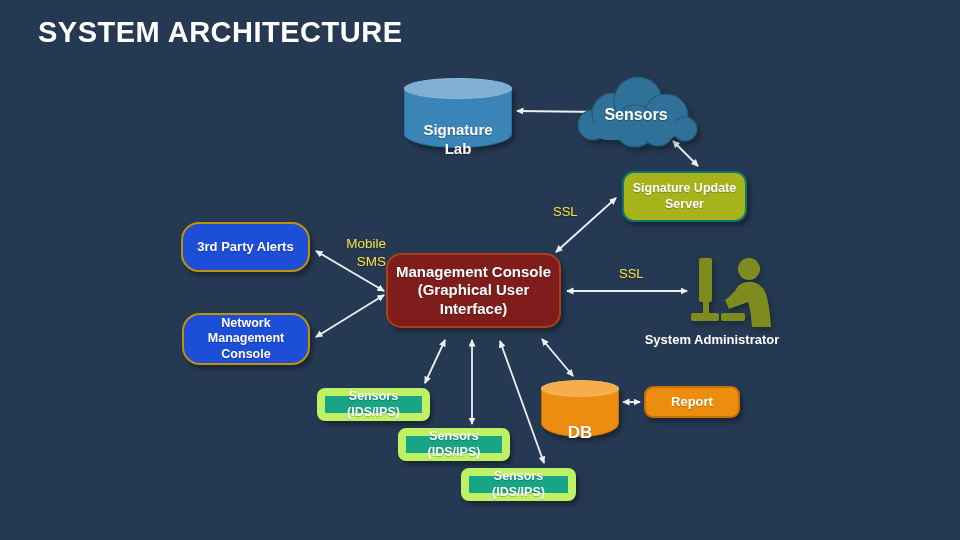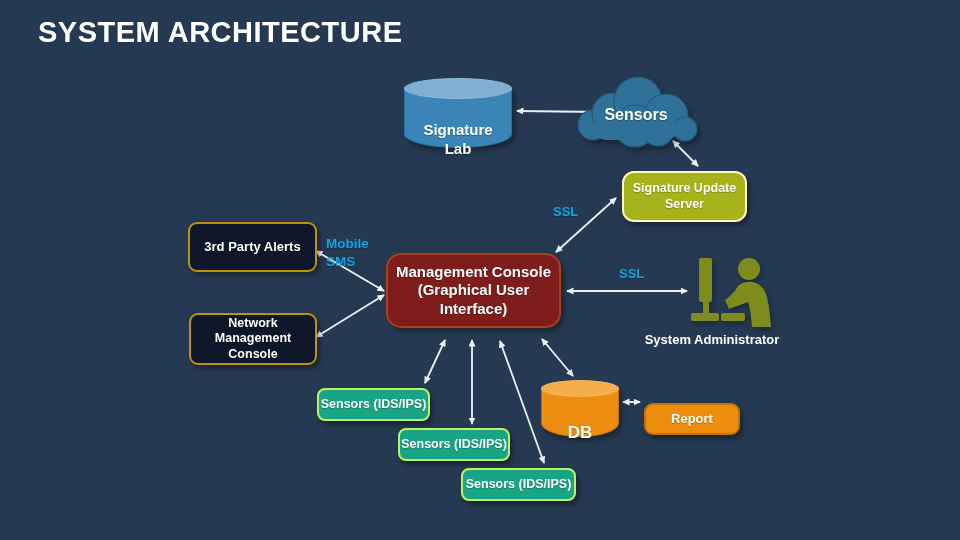--- a/index.html
+++ b/index.html
@@ -19,25 +19,25 @@
 
   
   .node{
     position:absolute;box-sizing:border-box;
     display:flex;align-items:center;justify-content:center;
     color:#FFFFFF;font-weight:bold;text-align:center;
     white-space:pre-line;line-height:1.22;
     box-shadow:3px 4px 5px rgba(0,0,0,0.35);
     text-shadow:0 1px 1px rgba(0,0,0,0.25);
   }
-  .yellow{background:#0f172a;border:2px solid #C0910A;border-radius:9px;font-size:13px;margin-left:7px;}
-  .greenbox{background:#A6B31B;border:2px solid #fef9c3;border-radius:12px;font-size:12.5px;}
+  .yellow{background:#1d4ed8;border:2px solid #C0910A;border-radius:18px;font-size:13px;}
+  .greenbox{background:#A6B31B;border:2px solid #0f766e;border-radius:12px;font-size:12.5px;}
   .console{background:#7f1d1d;border:2px solid #AC4017;border-radius:15px;font-size:15px;}
-  .teal{background:#18A585;border:2px solid #bef264;border-radius:8px;font-size:12.5px;}
-  .orangebox{background:#EC8D0D;border:2px solid #C57106;border-radius:9px;font-size:13px;margin-top:17px;}
+  .teal{background:#18A585;border:8px solid #bef264;border-radius:8px;font-size:12.5px;}
+  .orangebox{background:#EC8D0D;border:2px solid #C57106;border-radius:9px;font-size:13px;}
 
   
   .cylinder{position:absolute;}
   .cyl-side{position:absolute;left:0;right:0;border-radius:0 0 50% 50% / 0 0 14px 14px;
             box-shadow:3px 4px 5px rgba(0,0,0,0.35);}
   .cyl-top{position:absolute;left:0;right:0;top:0;border-radius:50%;}
   .cyl-label{position:absolute;left:0;right:0;color:#fff;font-weight:bold;text-align:center;
              white-space:pre-line;line-height:1.25;text-shadow:0 1px 1px rgba(0,0,0,0.3);margin-top:20px;}
   .lab .cyl-side{top:9px;bottom:0;background:#3A84B8;border:1px solid #2C6E9E;}
   .lab .cyl-top{height:19px;background:#7FAFD2;border:1px solid #8FBBDA;}
@@ -47,24 +47,24 @@
   .dbcyl .cyl-label{top:22px;font-size:17px;}
 
   
   .cloud{position:absolute;}
   .cloud svg{position:absolute;left:0;top:0;filter:drop-shadow(3px 4px 3px rgba(0,0,0,0.35));}
   .cloud-label{position:absolute;left:0;right:0;top:34px;color:#fff;font-weight:bold;
                font-size:16px;text-align:center;text-shadow:0 1px 1px rgba(0,0,0,0.3);}
 
   
   .edge-label{
-    position:absolute;color:#0ea5e9;font-weight:bold;font-size:13px;
+    position:absolute;color:#fde047;font-weight:normal;font-size:13px;
     white-space:pre-line;line-height:1.3;text-shadow:0 1px 1px rgba(0,0,0,0.3);
   }
-  .center{text-align:left;}
+  .center{text-align:right;}
 
   
   .admin-icon{position:absolute;}
   .admin-label{position:absolute;color:#fff;font-weight:bold;font-size:13px;text-align:center;}
 
   svg.arrows{position:absolute;left:0;top:0;pointer-events:none;}
   .arrow{stroke:#EDF1F5;stroke-width:1.8;fill:none;}
 </style>
 </head>
 <body>

